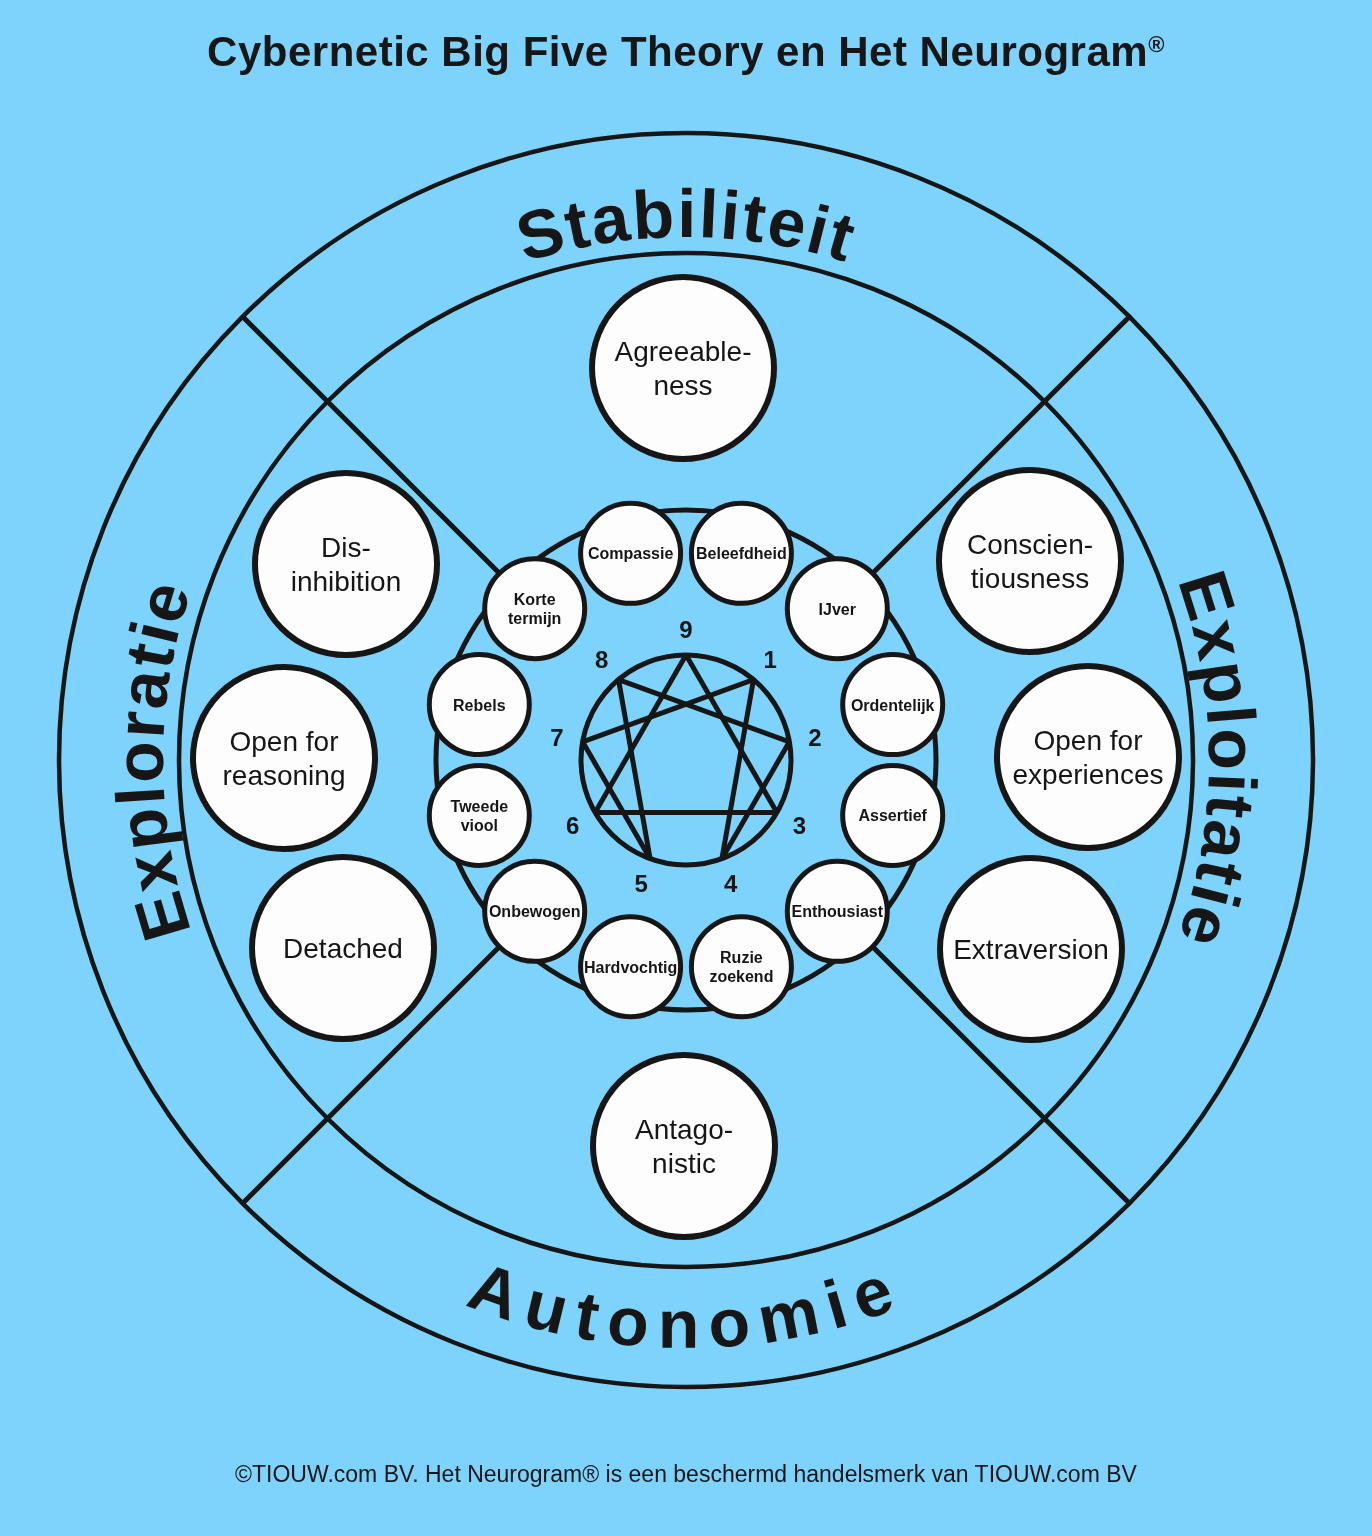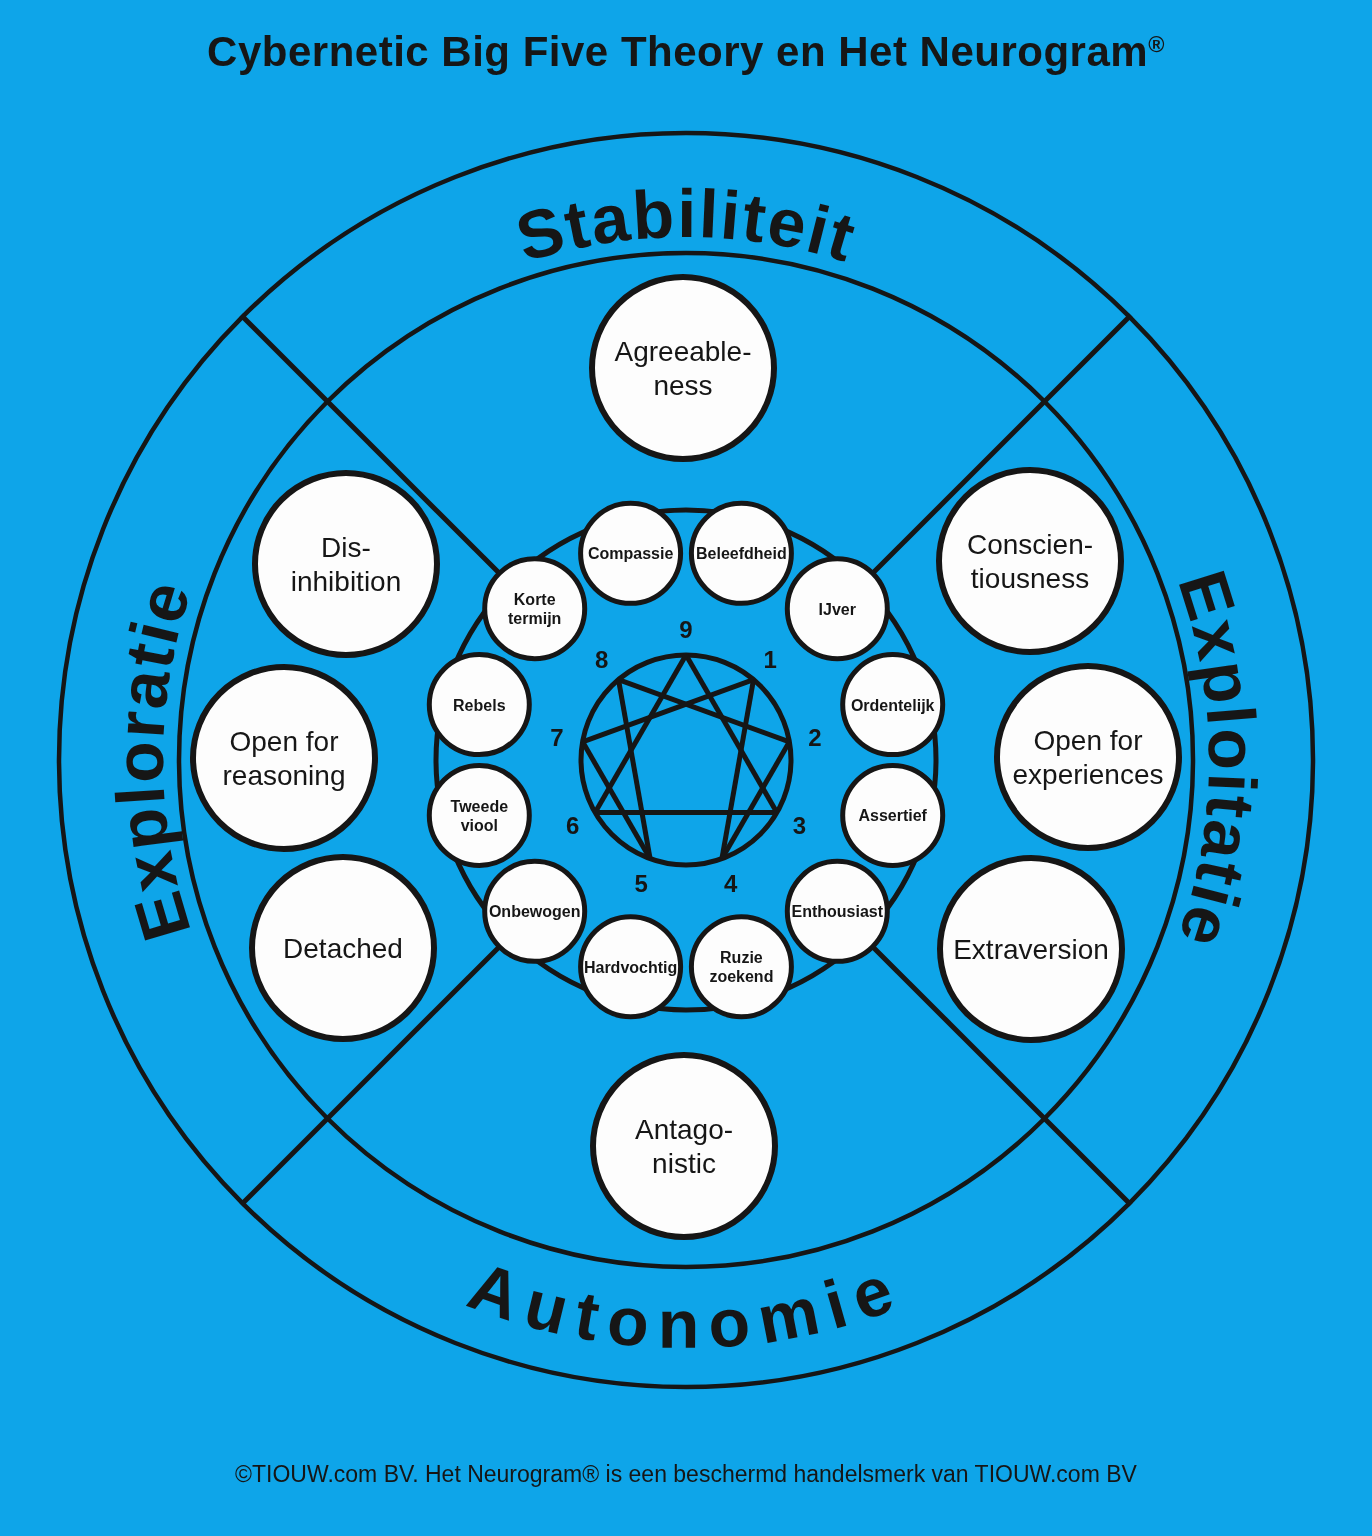--- a/index.html
+++ b/index.html
@@ -1,16 +1,16 @@
 <!DOCTYPE html>
 <html><head>
 <meta charset="utf-8">
 <style>
   html,body{margin:0;padding:0;background:#fdfdfd;}
-  .stage{width:1372px;height:1536px;position:relative;background:#0ea5e9;}
+  .stage{width:1372px;height:1536px;position:relative;background:#7dd3fc;}
   text{fill:#161616;font-family:"Liberation Sans",sans-serif;}
   .ring{fill:none;stroke:#161616;stroke-width:4.5;}
   .cluster{fill:none;stroke:#161616;stroke-width:5;}
   .divider{stroke:#161616;stroke-width:5;}
   .domain-circle{fill:#fdfdfd;stroke:#161616;stroke-width:6;}
   .facet-circle{fill:#fdfdfd;stroke:#161616;stroke-width:5;}
   .ennea{fill:none;stroke:#161616;stroke-width:5;}
   .title{font-size:42px;font-weight:bold;text-anchor:middle;letter-spacing:.5px;}
   .title-reg{font-size:22px;font-weight:bold;}
   .band{font-size:68px;font-weight:bold;text-anchor:middle;letter-spacing:2px;}

